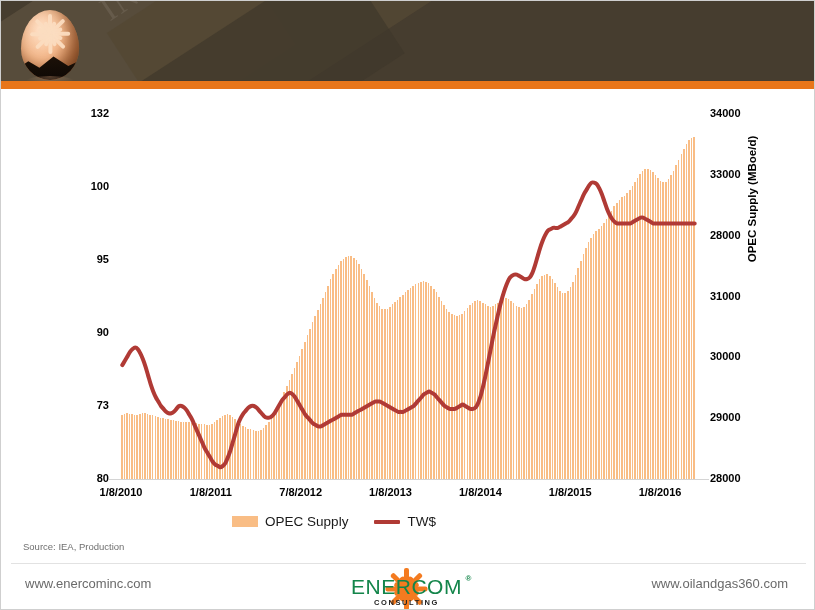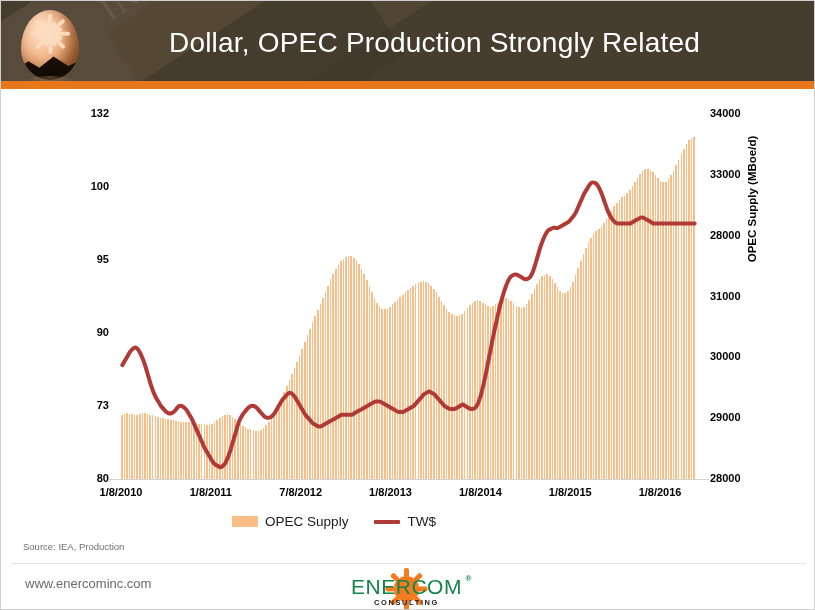--- a/index.html
+++ b/index.html
@@ -241,21 +241,20 @@
           <div class="ray" style="height: 13px; top: -13px; transform: rotate(247.5deg);"></div>
           <div class="ray" style="height: 20px; top: -20px; transform: rotate(270deg);"></div>
           <div class="ray" style="height: 13px; top: -13px; transform: rotate(292.5deg);"></div>
           <div class="ray" style="height: 20px; top: -20px; transform: rotate(315deg);"></div>
           <div class="ray" style="height: 13px; top: -13px; transform: rotate(337.5deg);"></div>
         </div>
       <div class="dark-base"></div>
     </div>
     <div class="logo-reflect"></div>
 
-    <div class="header-title">Dollar, OPEC Production Strongly Related</div>
     <div class="hdr-stripe"></div>
   </div>
 
   <div class="chart-wrap">
 
     <div class="ylabel-right">OPEC Supply (MBoe/d)</div>
 
     <div id="ticks-left">
         <div class="tick-left-label" style="right: 707px; top: 383px;">80</div>
         <div class="tick-left-label" style="right: 707px; top: 310px;">73</div>
@@ -549,15 +548,16 @@
           <div class="bray" style="height: 13px; top: -13px; transform: rotate(247.5deg);"></div>
           <div class="bray" style="height: 21px; top: -21px; transform: rotate(270deg);"></div>
           <div class="bray" style="height: 13px; top: -13px; transform: rotate(292.5deg);"></div>
           <div class="bray" style="height: 21px; top: -21px; transform: rotate(315deg);"></div>
           <div class="bray" style="height: 13px; top: -13px; transform: rotate(337.5deg);"></div>
         </div>
       <div class="word">ENERCOM</div>
       <div class="reg">®</div>
       <div class="sub">CONSULTING</div>
     </div>
+    <div class="footer-right">www.oilandgas360.com</div>
   </div>
 
 </div>
 
 </body></html>

